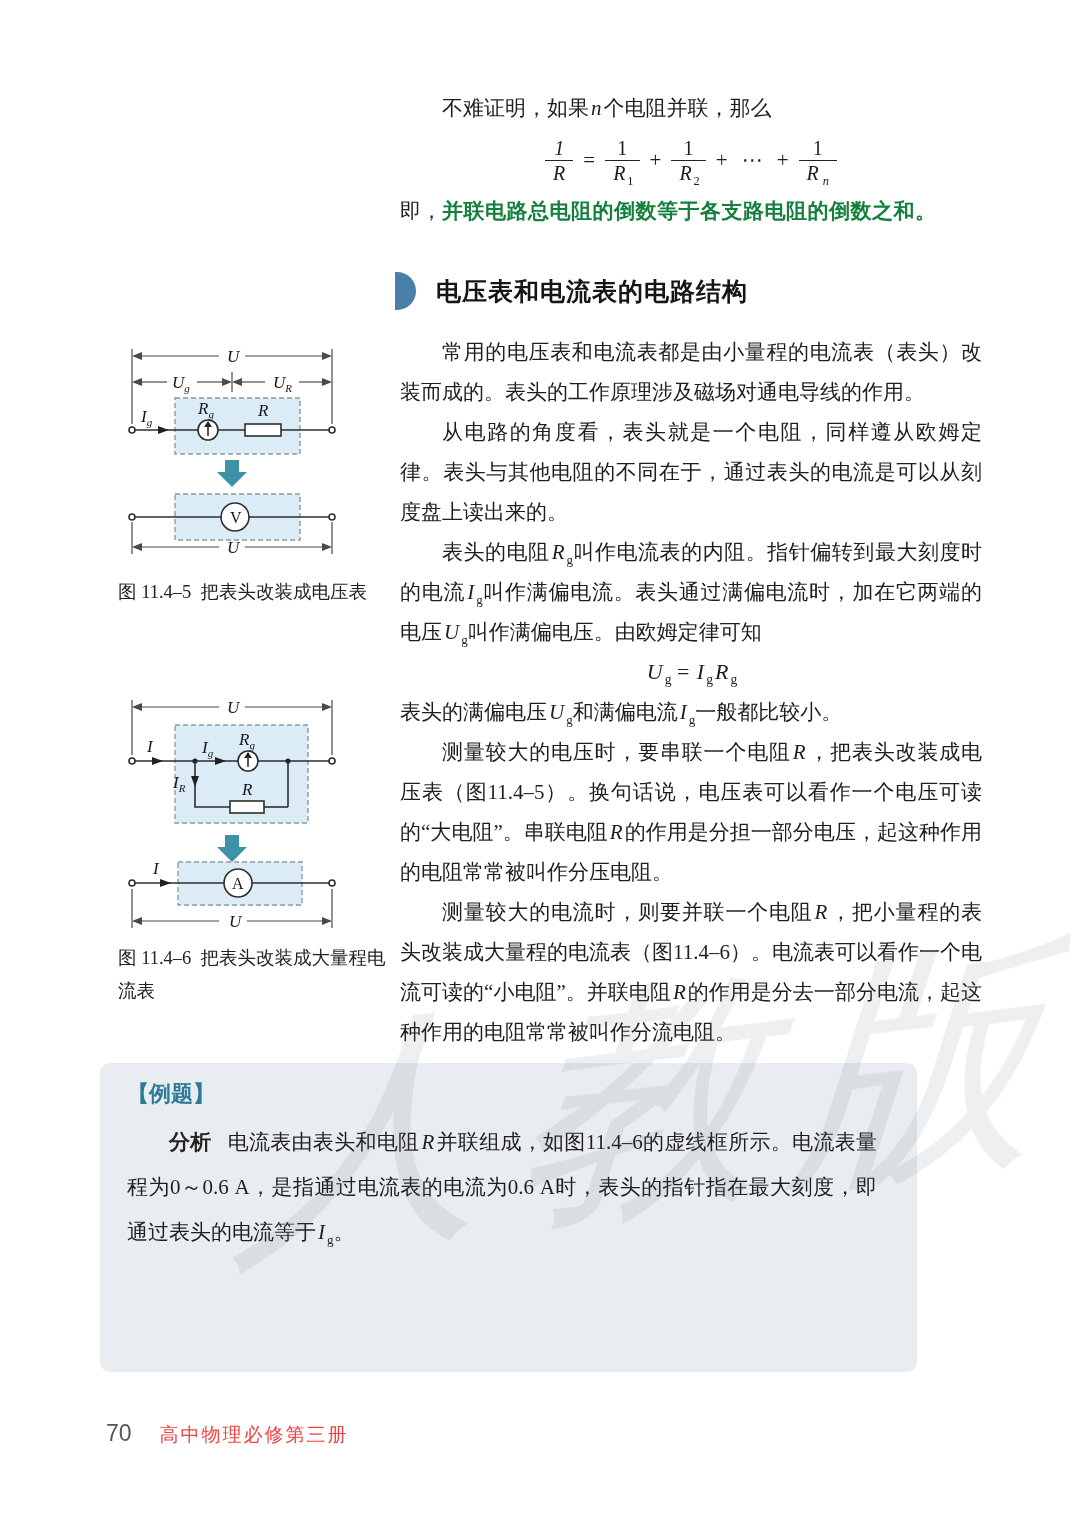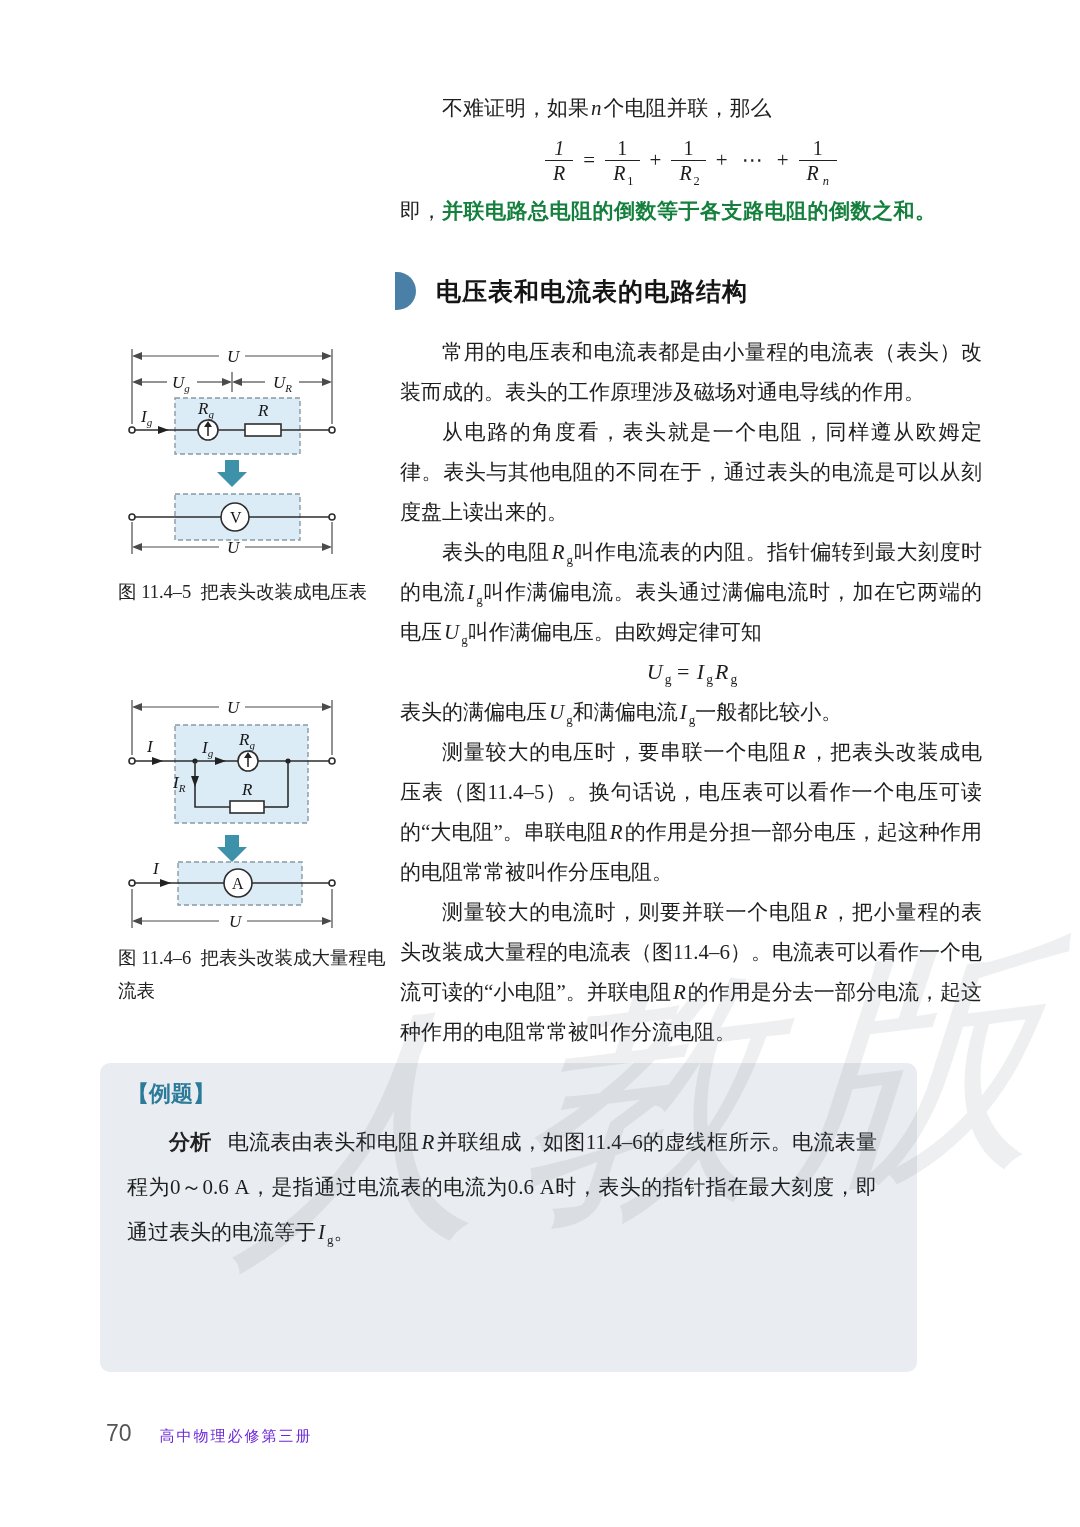--- a/index.html
+++ b/index.html
@@ -67,21 +67,21 @@
   
   .watermark{position:absolute;left:240px;top:930px;width:860px;font-size:250px;
              font-family:"DejaVu Serif",serif;font-style:italic;color:rgba(90,100,110,0.10);
              transform:rotate(-7deg) skewX(-12deg);letter-spacing:28px;pointer-events:none;
              white-space:nowrap;}
 
   
   .footer{position:absolute;left:106px;top:1420px;display:flex;align-items:baseline;
           font-family:"Liberation Sans","DejaVu Sans",sans-serif;color:#555;}
   .footer .pnum{font-size:23px;}
-  .footer .btitle{font-size:15px;margin-left:28px;color:#6d28d9;letter-spacing:2px;}
+  .footer .btitle{font-size:19px;margin-left:28px;color:#ef4444;letter-spacing:2px;}
 </style>
 </head>
 <body>
 
 <div class="page">
 
   <div class="intro">
     <p class="para indent"><span>不难证明，如果</span><span class="var">n</span><span>个电阻并联，那么</span></p>
     <div class="formula-row">
       <span class="frac">

